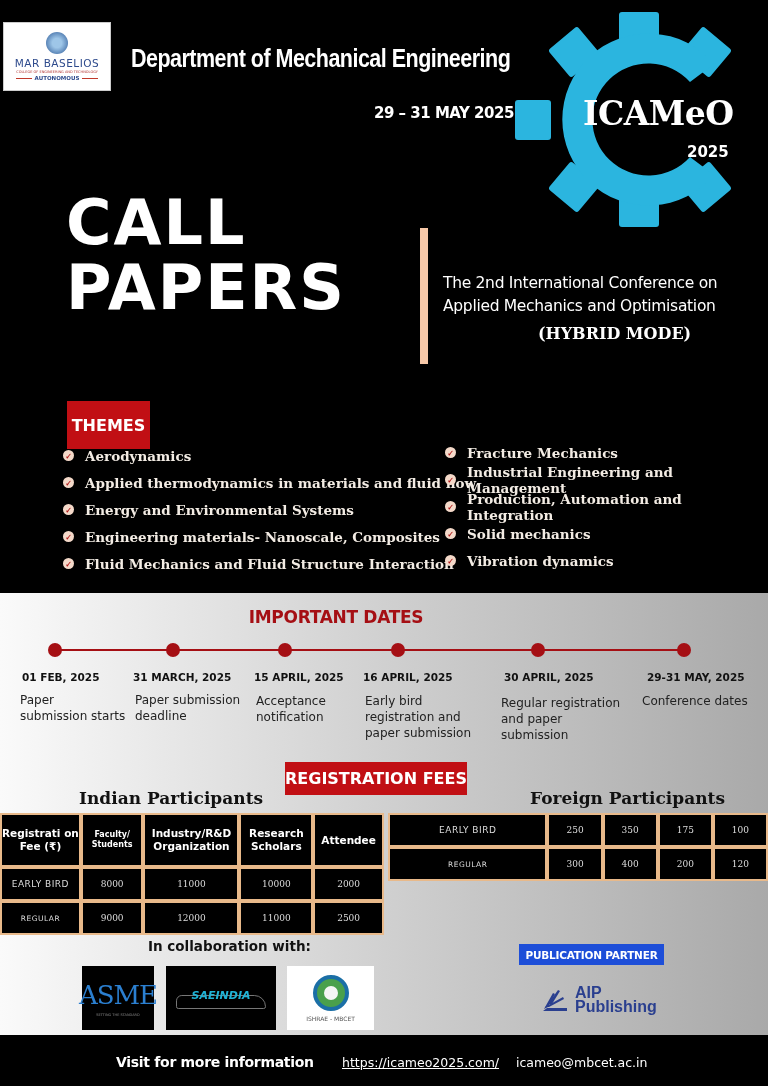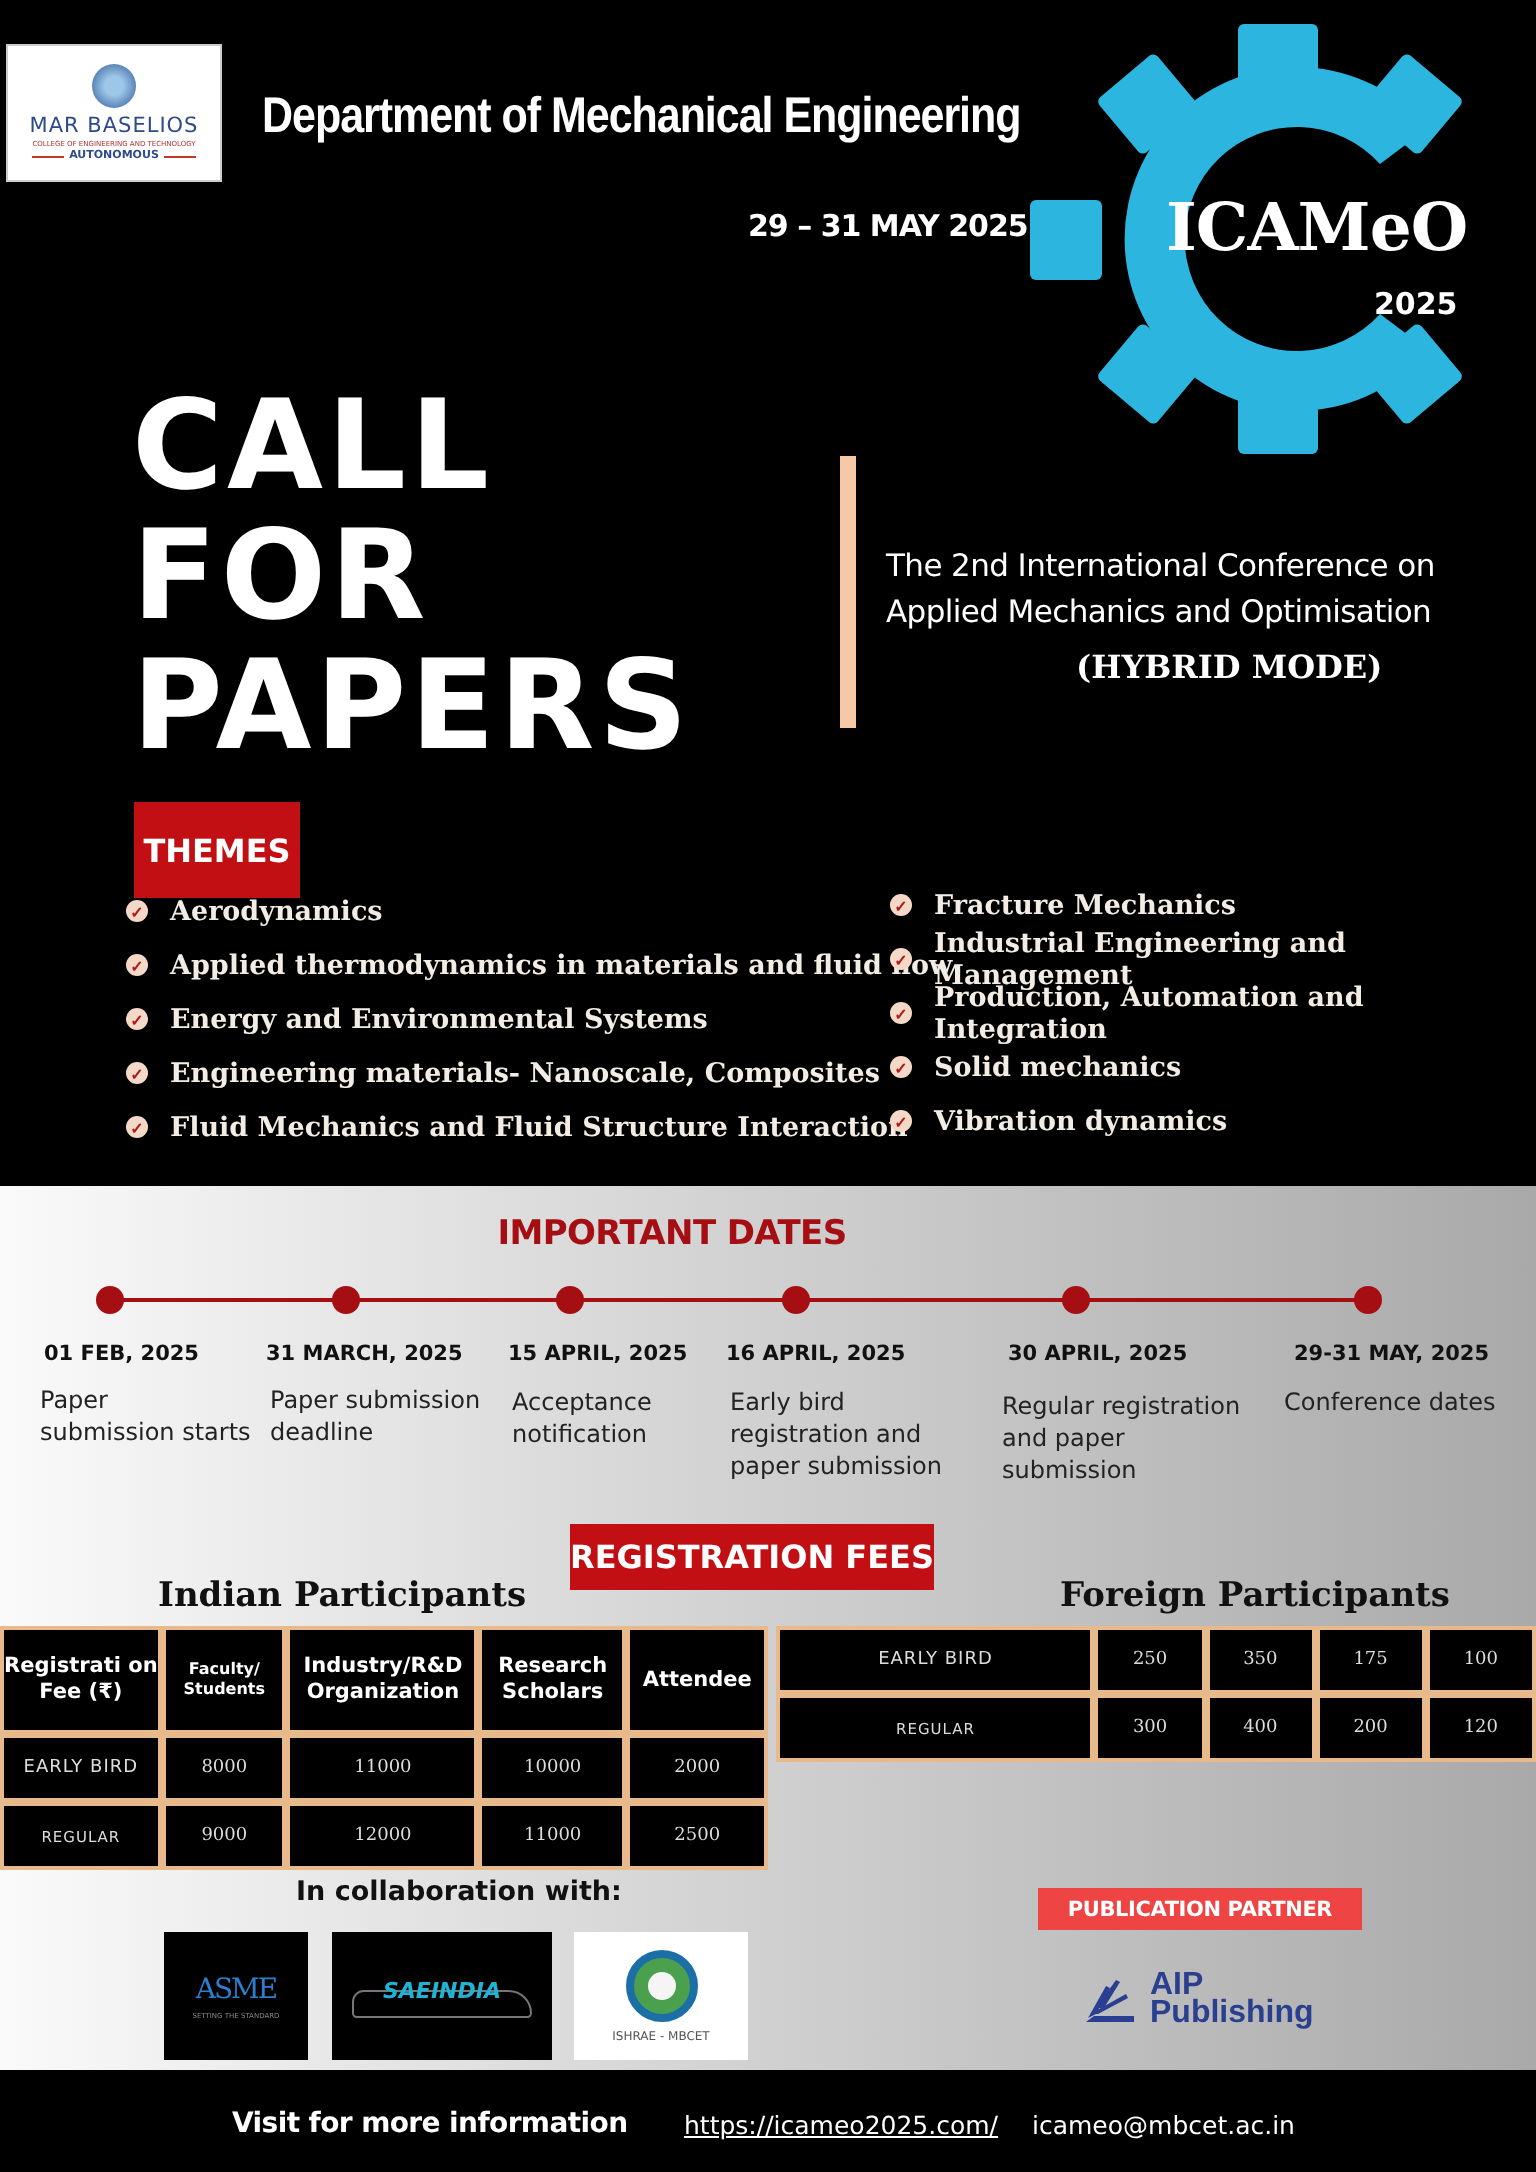--- a/index.html
+++ b/index.html
@@ -55,31 +55,31 @@
   table.fees th.small { font-size:8px; line-height:10px; }
   table.fees td { font-family:"DejaVu Serif", serif; font-size:9px; color:#ddd; height:34px; }
   table.fees td.rowh { font-family:"DejaVu Sans", sans-serif; font-size:9px; letter-spacing:0.5px; }
   table.fees td.rowh.reg { font-size:7.5px; }
   .ind-table { left:0; top:813px; width:384px; }
   .for-table { left:388px; top:813px; width:380px; }
 
   .collab { left:148px; top:938px; font-family:"DejaVu Sans", sans-serif; font-weight:bold; font-size:13.5px; color:#111; }
   .partner { top:966px; height:64px; }
   .asme { left:82px; width:72px; background:#000; display:flex; flex-direction:column; align-items:center; justify-content:center; }
-  .asme-name { font-family:"DejaVu Serif", serif; font-size:14px; color:#2b7fd0; letter-spacing:-1px; }
+  .asme-name { font-family:"DejaVu Serif", serif; font-size:26px; color:#2b7fd0; letter-spacing:-1px; }
   .asme-tag { font-size:3.5px; color:#888; margin-top:3px; }
   .sae { left:166px; width:110px; background:#000; display:flex; flex-direction:column; align-items:center; justify-content:center; }
   .sae-name { font-family:"DejaVu Sans", sans-serif; font-weight:bold; font-style:italic; font-size:11px; color:#1fb3d6; }
   .sae-car { width:90px; height:14px; border:1px solid #777; border-radius:10px 20px 4px 4px; margin-bottom:-20px; }
   .ishrae { left:287px; width:87px; background:#fff; display:flex; flex-direction:column; align-items:center; justify-content:center; }
   .ishrae-ring { width:36px; height:36px; border-radius:50%; border:4px solid #1b6fa6; background:#4aa04c; display:flex; align-items:center; justify-content:center; }
   .ishrae-core { width:14px; height:14px; border-radius:50%; background:#f5f5f5; }
   .ishrae-label { font-family:"DejaVu Sans", sans-serif; font-size:6px; color:#555; margin-top:4px; }
 
-  .pub-badge { left:519px; top:944px; width:162px; height:21px; background:#ef4444; font-size:10.5px; display:flex; align-items:center; justify-content:center; letter-spacing:-0.2px; }
+  .pub-badge { left:519px; top:944px; width:145px; height:21px; background:#1d4ed8; font-size:10.5px; display:flex; align-items:center; justify-content:center; letter-spacing:-0.2px; }
   .aip { left:541px; top:986px; display:flex; align-items:center; }
   .aip-mark { width:28px; height:26px; margin-right:6px; }
   .aip-text { font-family:"Liberation Sans", sans-serif; font-weight:bold; font-size:16px; line-height:14px; color:#2a3f8f; }
 
   
   .footer { left:0; top:1036px; width:768px; height:50px; background:#000; }
   .visit { left:116px; top:1054px; font-family:"DejaVu Sans", sans-serif; font-weight:bold; font-size:14px; letter-spacing:-0.3px; }
   .url { left:342px; top:1055px; font-family:"DejaVu Sans", sans-serif; font-size:12.5px; text-decoration:underline; color:#fff; }
   .email { left:516px; top:1055px; font-family:"DejaVu Sans", sans-serif; font-size:12.5px; color:#fff; }
 </style>
@@ -108,21 +108,20 @@
     <rect x="172" y="157" width="38" height="36" rx="3" transform="rotate(-40 191 175)"></rect>
 
     <path d="M 199 52 A 86 86 0 1 0 199 163 L 175 145 A 56 56 0 1 1 175 70 Z"></path>
   </g>
 </svg>
 <div class="abs acronym">ICAMeO</div>
 <div class="abs acro-year">2025</div>
 
 <div class="abs cfp">
   <div>CALL</div>
-  <div>FOR</div>
   <div>PAPERS</div>
 </div>
 <div class="abs vbar"></div>
 <div class="abs conf-title">
   <div>The 2nd International Conference on</div>
   <div>Applied Mechanics and Optimisation</div>
 </div>
 <div class="abs hybrid">(HYBRID MODE)</div>
 
 <div class="abs badge-red themes-badge">THEMES</div>

